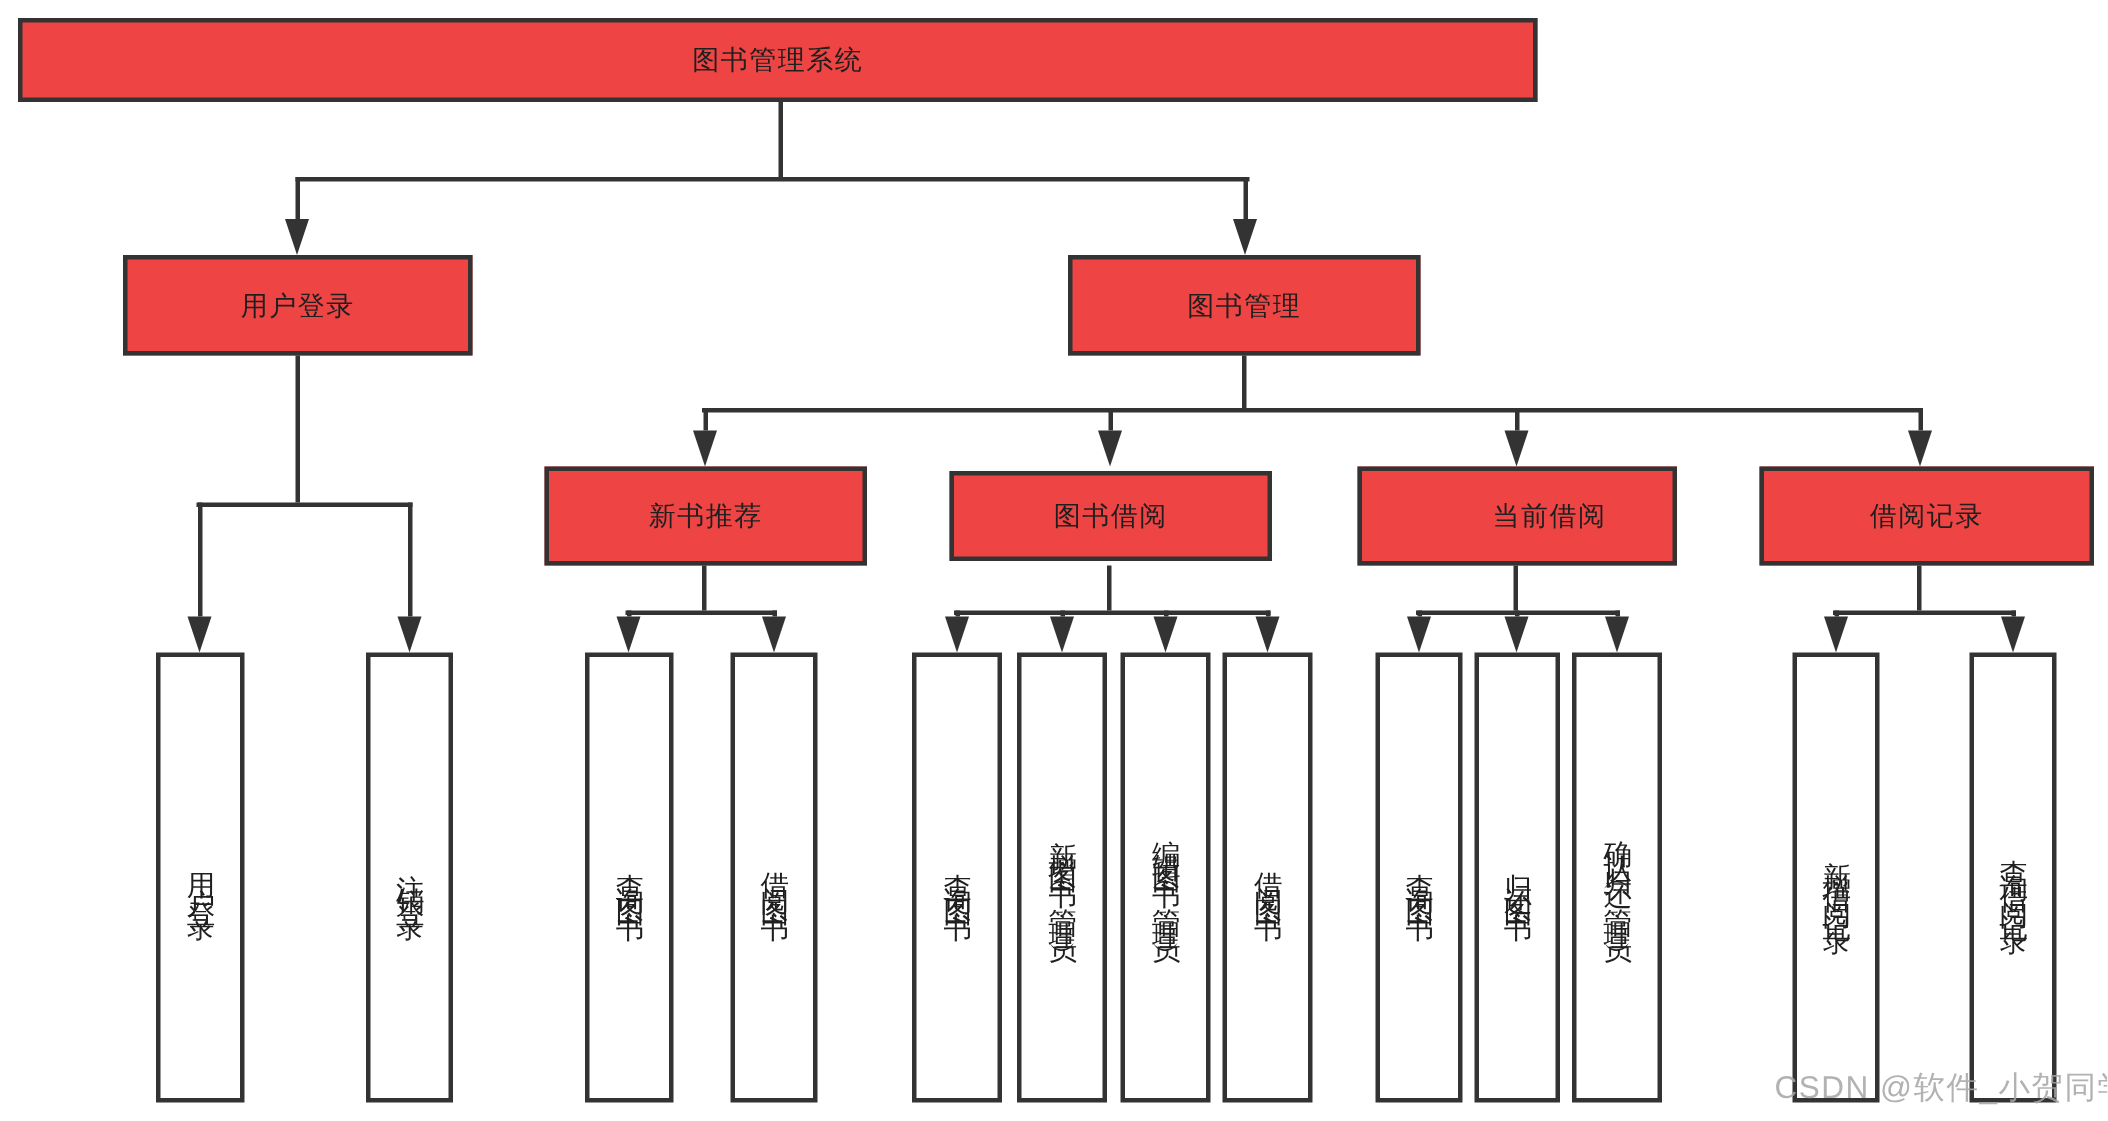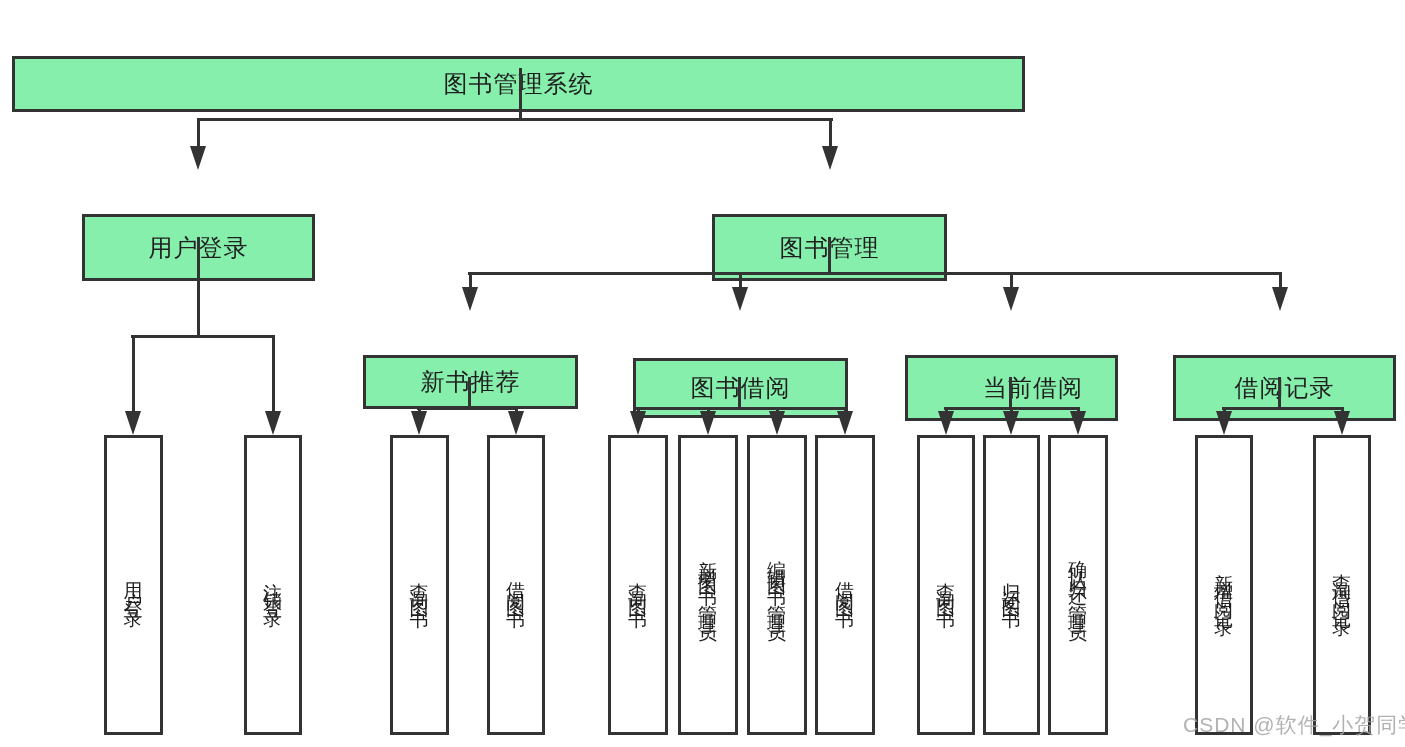--- a/index.html
+++ b/index.html
@@ -8,26 +8,25 @@
     width:1405px;height:747px;
     background:#ffffff;
     overflow:hidden;
     font-family:"Liberation Sans",sans-serif;
   }
   
   .node{
     position:absolute;
     box-sizing:border-box;
     border:3px solid #333333;
-    background:#86efac;
+    background:#ef4444;
     display:flex;align-items:center;justify-content:center;
-    font-size:24px;color:#1f1f1f;
+    font-size:18px;color:#1f1f1f;
     letter-spacing:1px;
     white-space:nowrap;
-    margin-top:44px;
   }
   .vnode{
     position:absolute;
     box-sizing:border-box;
     border:3px solid #333333;
     background:#ffffff;
     display:flex;align-items:center;justify-content:center;
   }
   .vtext{
     writing-mode:vertical-rl;
@@ -111,21 +110,21 @@
     </div>
   <div class="arrow" style="left:1003px;top:272px;height:39px;">
       <div class="astem"></div>
       <div class="atri"></div>
     </div>
   <div class="arrow" style="left:1272px;top:272px;height:39px;">
       <div class="astem"></div>
       <div class="atri"></div>
     </div>
 
-  <div class="node" style="left:363px;top:311px;width:215px;height:54px;">
+  <div class="node" style="left:363px;top:311px;width:215px;height:66px;">
     <span>新书推荐</span>
   </div>
   <div class="node" style="left:633px;top:314px;width:215px;height:60px;">
     <span>图书借阅</span>
   </div>
   <div class="node" style="left:905px;top:311px;width:213px;height:66px;padding-left:43px;">
     <span>当前借阅</span>
   </div>
   <div class="node" style="left:1173px;top:311px;width:223px;height:66px;">
     <span>借阅记录</span>

